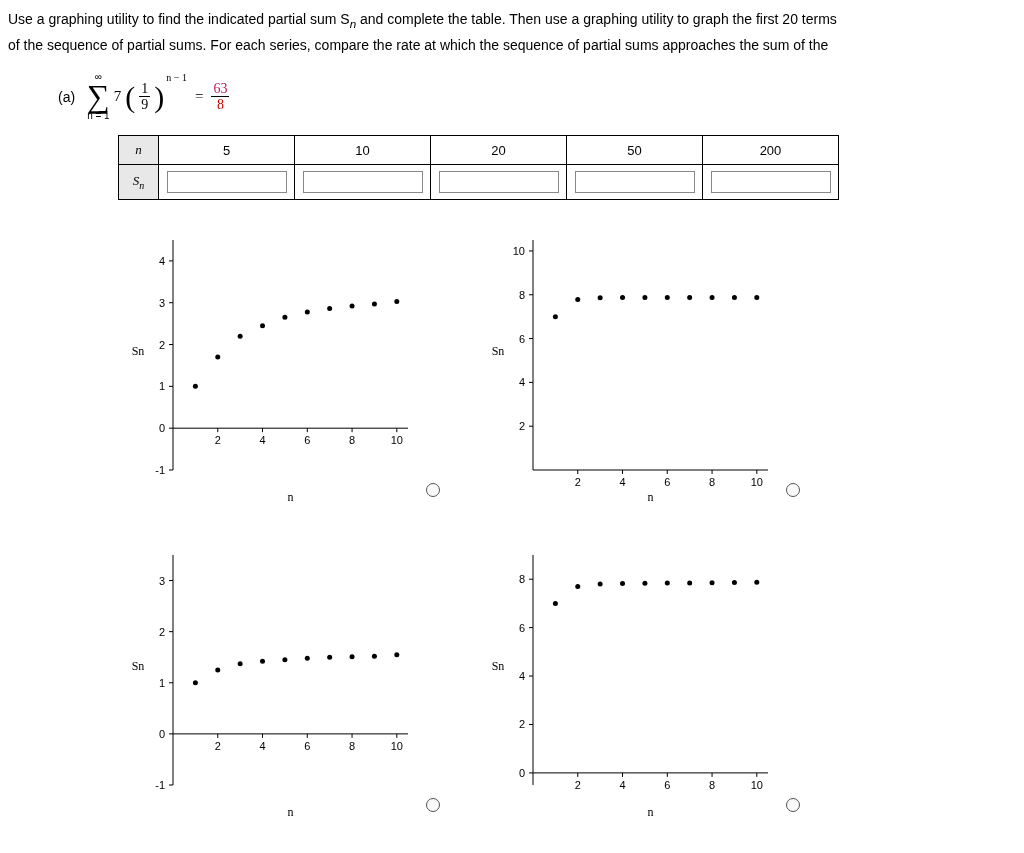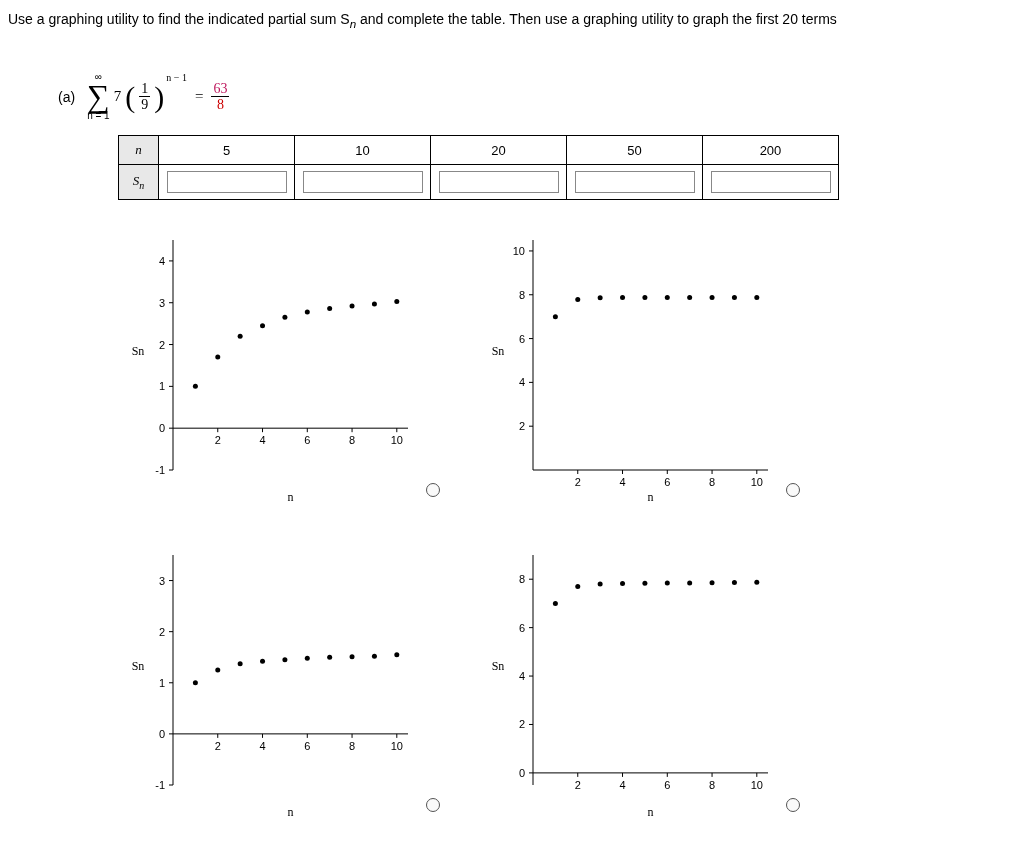--- a/index.html
+++ b/index.html
@@ -134,21 +134,21 @@
     .tick { stroke: #000; stroke-width: 1; }
     .tick-label { font-size: 11px; font-family: Arial; fill: #000; }
     .axis-label { font-size: 12px; font-family: 'Times New Roman', serif; fill: #000; }
     .datapt { fill: #000; }
   </style>
 </head>
 <body>
 
 <div class="question-text">
   <span>Use a graphing utility to find the indicated partial sum S</span><i><sub>n</sub></i><span> and complete the table. Then use a graphing utility to graph the first 20 terms</span><br>
-  <br>
+  <span>of the sequence of partial sums. For each series, compare the rate at which the sequence of partial sums approaches the sum of the</span><br>
 </div>
 
 <div>
   <span class="part-label">(a)</span>
   <span class="formula-area">
     <span class="sigma-container">
       <span>∞</span>
       <span class="sigma">∑</span>
       <span style="">n = 1</span>
     </span>

